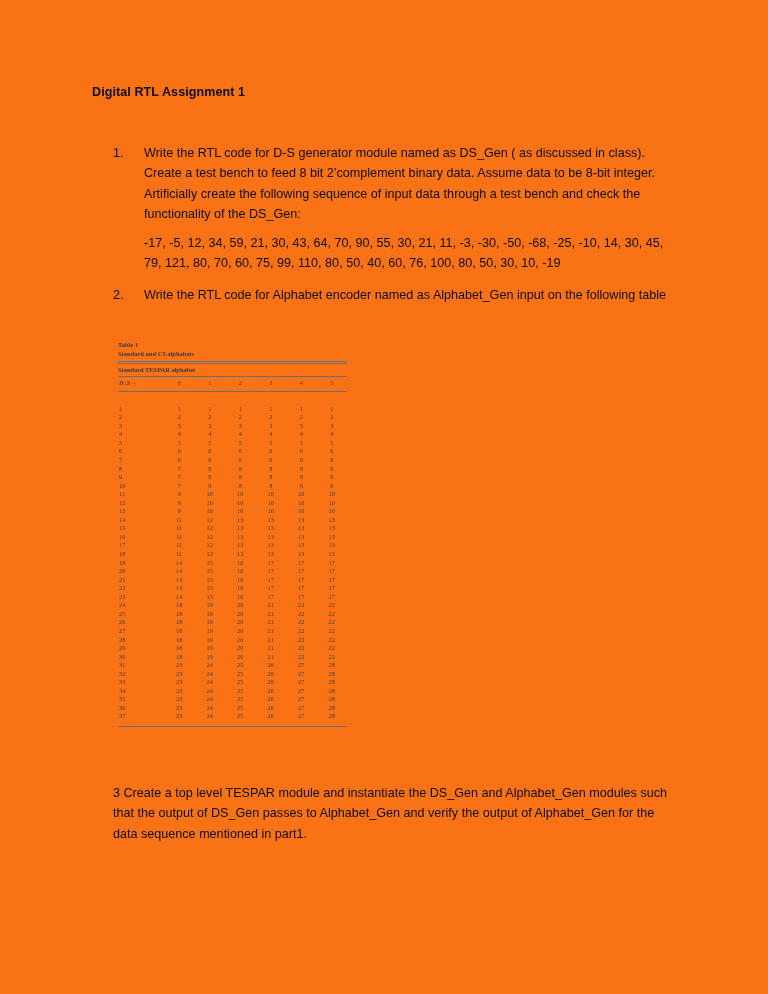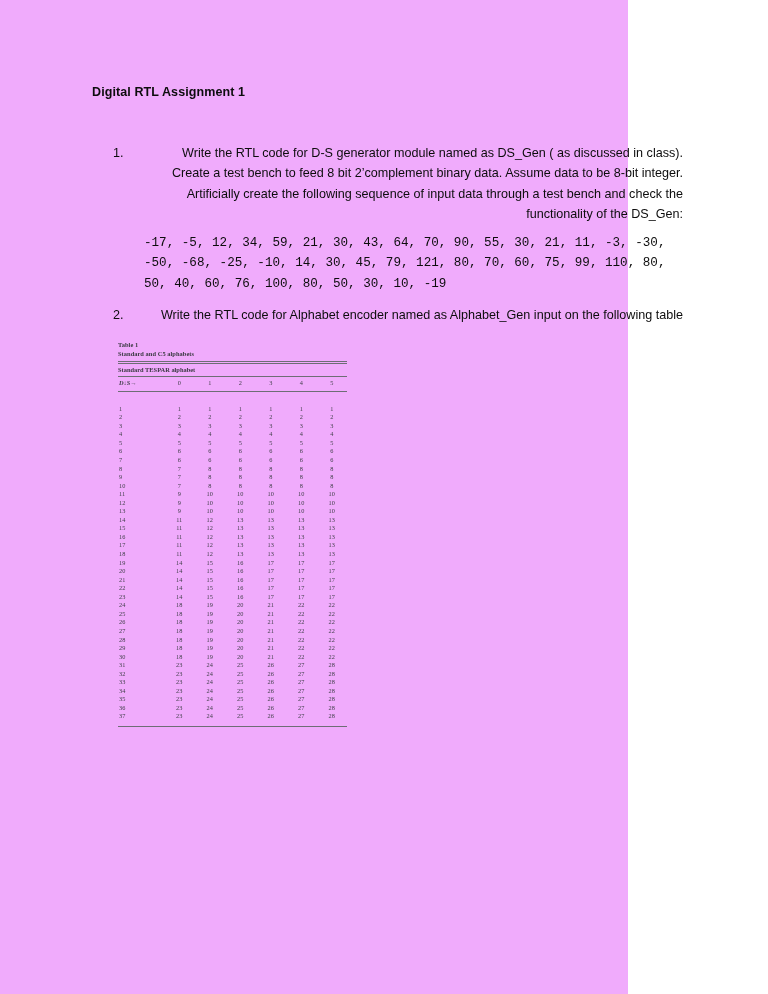--- a/index.html
+++ b/index.html
@@ -11,23 +11,23 @@
     width: 768px;
     height: 994px;
     font-family: "Liberation Sans", sans-serif;
     color: #000000;
     position: relative;
     overflow: hidden;
   }
 
   .page {
     position: relative;
-    width: 628px;
+    width: 768px;
     height: 994px;
-    background: #f0abfc;
+    background: #f97316;
     box-sizing: border-box;
   }
 
   
   .doc-title {
     position: absolute;
     left: 92px;
     top: 85px;
     font-size: 12.5px;
     font-weight: bold;
@@ -52,31 +52,30 @@
     left: 0;
     top: 0;
     font-size: 12.6px;
     line-height: 20.3px;
     color: #0d0d0d;
   }
   .list-text {
     font-size: 12.6px;
     line-height: 20.3px;
     color: #0d0d0d;
-    text-align: right;
+    text-align: left;
   }
 
   .seq-para {
     padding-left: 31px;
     font-size: 12.6px;
     line-height: 20.3px;
     color: #0d0d0d;
     margin-top: 9px;
     margin-bottom: 11px;
-    font-family: Liberation Mono, monospace;
   }
 
   
   .table-figure {
     position: absolute;
     left: 118px;
     top: 341px;
     width: 229px;
     font-family: "Liberation Serif", serif;
     color: #3a3a42;
@@ -567,15 +566,16 @@
             <td>26</td>
             <td>27</td>
             <td>28</td>
           </tr>
         </tbody>
     </table>
 
     <div class="rule-bottom"></div>
   </div>
 
+  <div class="para-three">3 Create a top level TESPAR module and instantiate the DS_Gen and Alphabet_Gen modules such that the output of DS_Gen passes to Alphabet_Gen and verify the output of Alphabet_Gen for the data sequence mentioned in part1.</div>
 
 
 </div>
 
 </body></html>

